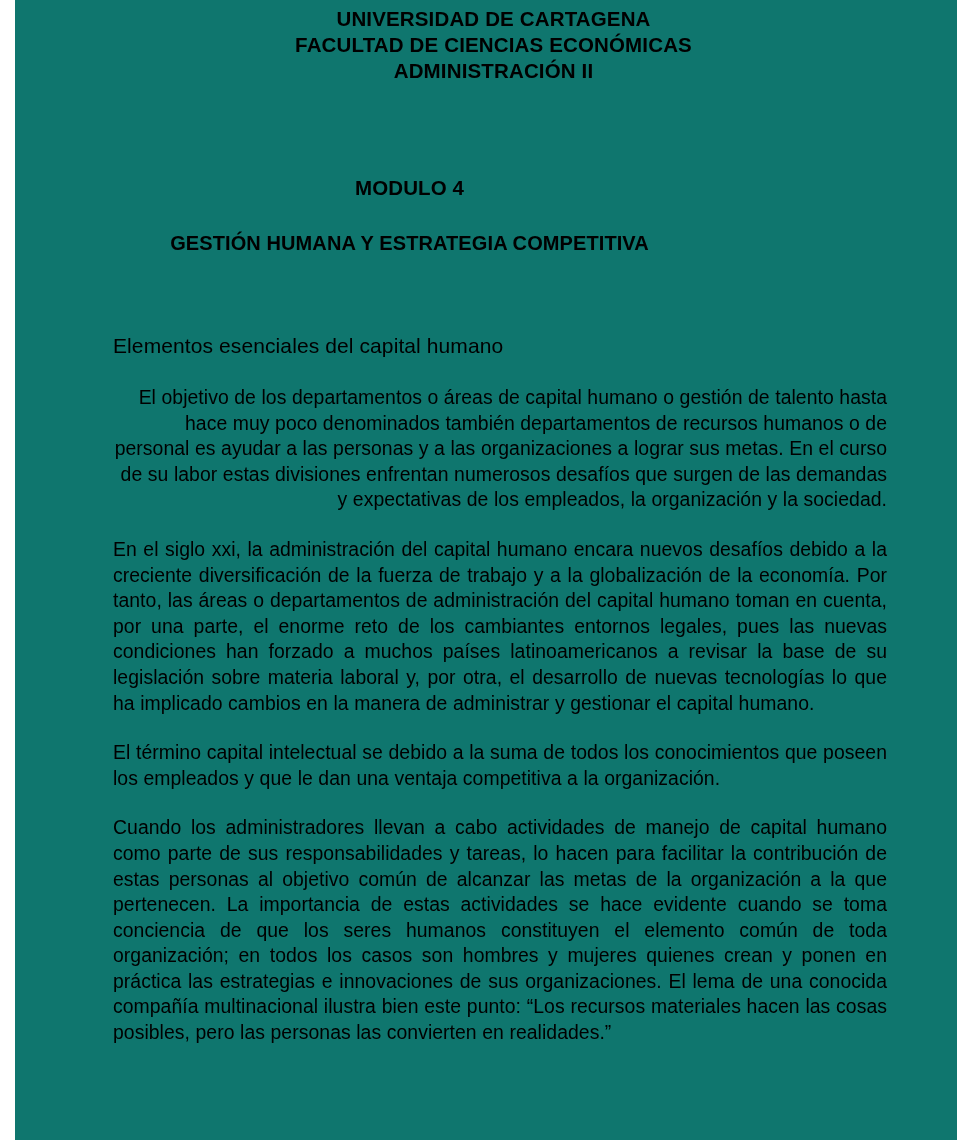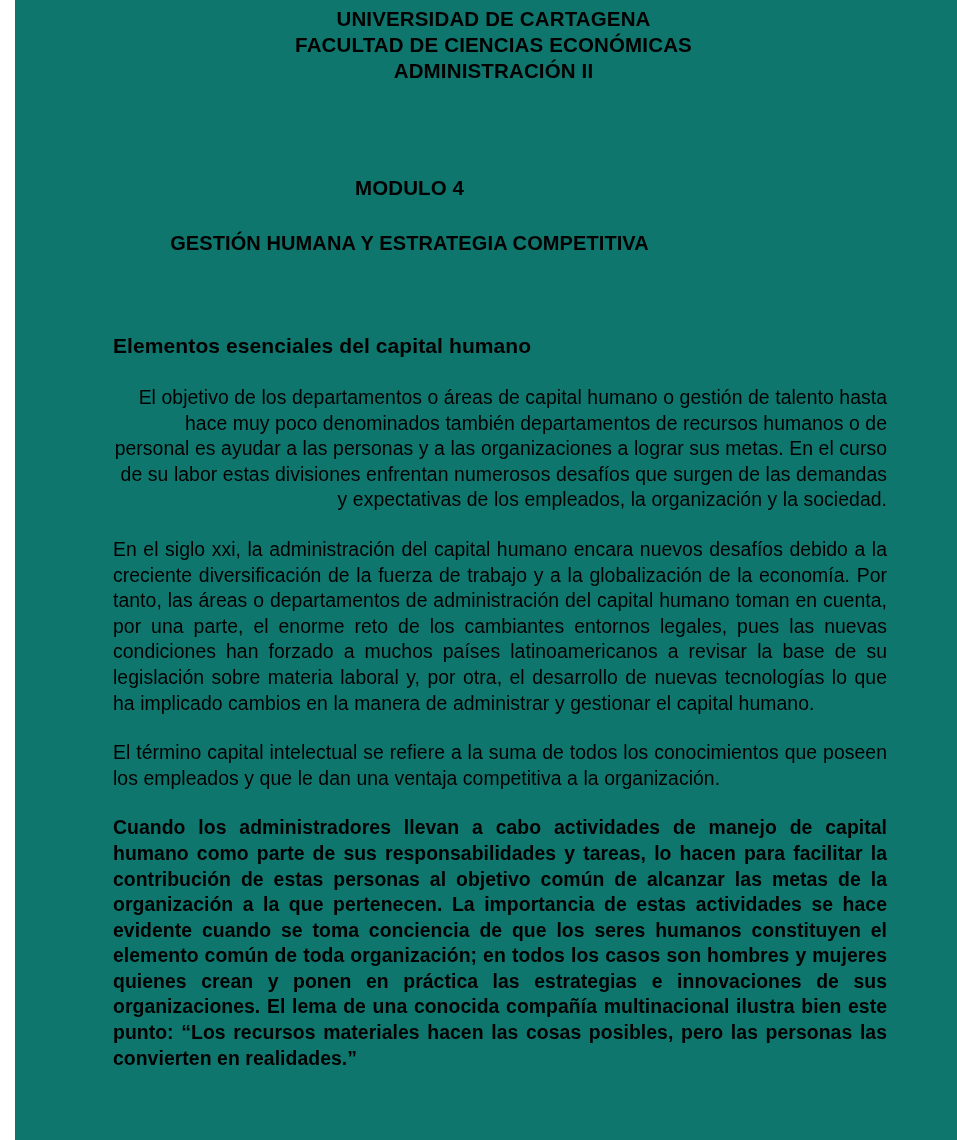--- a/index.html
+++ b/index.html
@@ -71,40 +71,39 @@
   
   .body-col {
     position: absolute;
     left: 98px;
     top: 333px;
     width: 774px;
   }
 
   .section-heading {
     font-size: 21px;
-    font-weight: bold;
+    font-weight: normal;
     line-height: 26px;
     margin: 0 0 26px 0;
     letter-spacing: 0.1px;
     text-align: left;
   }
 
   .para {
     font-size: 19.4px;
     line-height: 25.6px;
     margin: 0 0 24px 0;
     text-align: justify;
     text-justify: inter-word;
     letter-spacing: 0.05px;
     word-spacing: 0.1px;
     hyphens: none;
   }
   .para:last-child {
     margin-bottom: 0;
-    font-weight: bold;
   }
   
   .para.ragged {
     text-align: right;
   }
 </style>
 </head>
 <body>
 
 <div class="page">
@@ -121,19 +120,19 @@
   </div>
 
   <div class="body-col">
 
     <h2 class="section-heading">Elementos esenciales del capital humano</h2>
 
     <p class="para ragged">El objetivo de los departamentos o áreas de capital humano o gestión de talento hasta hace muy poco denominados también departamentos de recursos humanos o de personal es ayudar a las personas y a las organizaciones a lograr sus metas. En el curso de su labor estas divisiones enfrentan numerosos desafíos que surgen de las demandas y expectativas de los empleados, la organización y la sociedad.</p>
 
     <p class="para">En el siglo xxi, la administración del capital humano encara nuevos desafíos debido a la creciente diversificación de la fuerza de trabajo y a la globalización de la economía. Por tanto, las áreas o departamentos de administración del capital humano toman en cuenta, por una parte, el enorme reto de los cambiantes entornos legales, pues las nuevas condiciones han forzado a muchos países latinoamericanos a revisar la base de su legislación sobre materia laboral y, por otra, el desarrollo de nuevas tecnologías lo que ha implicado cambios en la manera de administrar y gestionar el capital humano.</p>
 
-    <p class="para">El término capital intelectual se refiere a la suma de todos los conocimientos que poseen los empleados y que le dan una ventaja competitiva a la organización.</p>
+    <p class="para">El término capital intelectual se debido a la suma de todos los conocimientos que poseen los empleados y que le dan una ventaja competitiva a la organización.</p>
 
     <p class="para">Cuando los administradores llevan a cabo actividades de manejo de capital humano como parte de sus responsabilidades y tareas, lo hacen para facilitar la contribución de estas personas al objetivo común de alcanzar las metas de la organización a la que pertenecen. La importancia de estas actividades se hace evidente cuando se toma conciencia de que los seres humanos constituyen el elemento común de toda organización; en todos los casos son hombres y mujeres quienes crean y ponen en práctica las estrategias e innovaciones de sus organizaciones. El lema de una conocida compañía multinacional ilustra bien este punto: “Los recursos materiales hacen las cosas posibles, pero las personas las convierten en realidades.”</p>
 
   </div>
 
 </div>
 
 </body></html>

